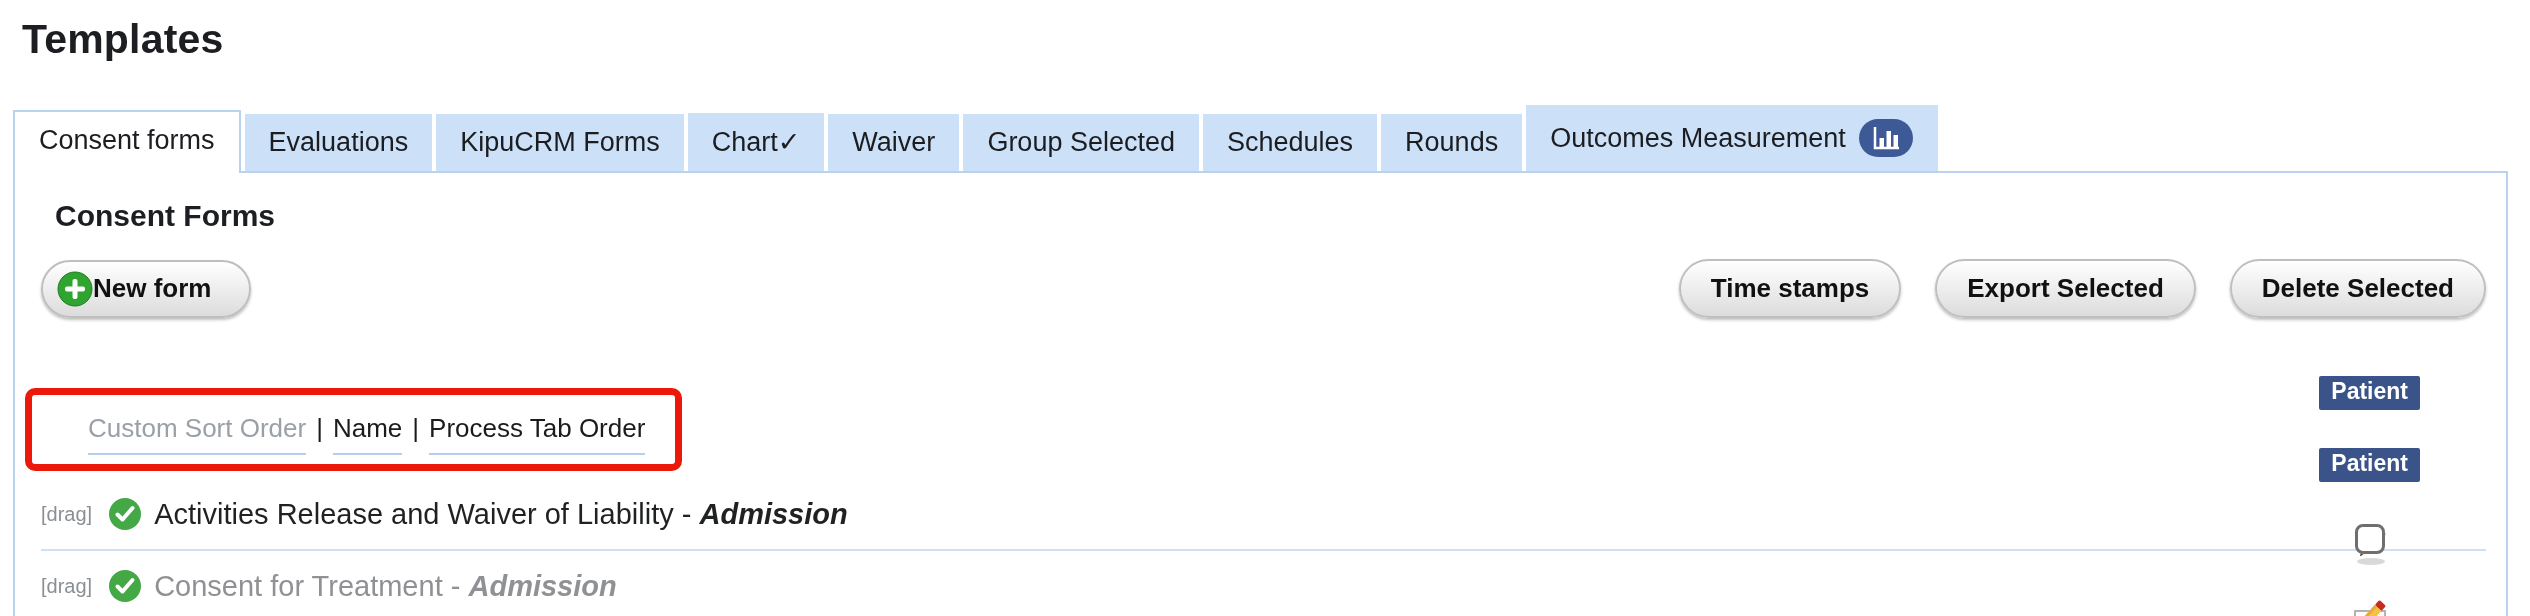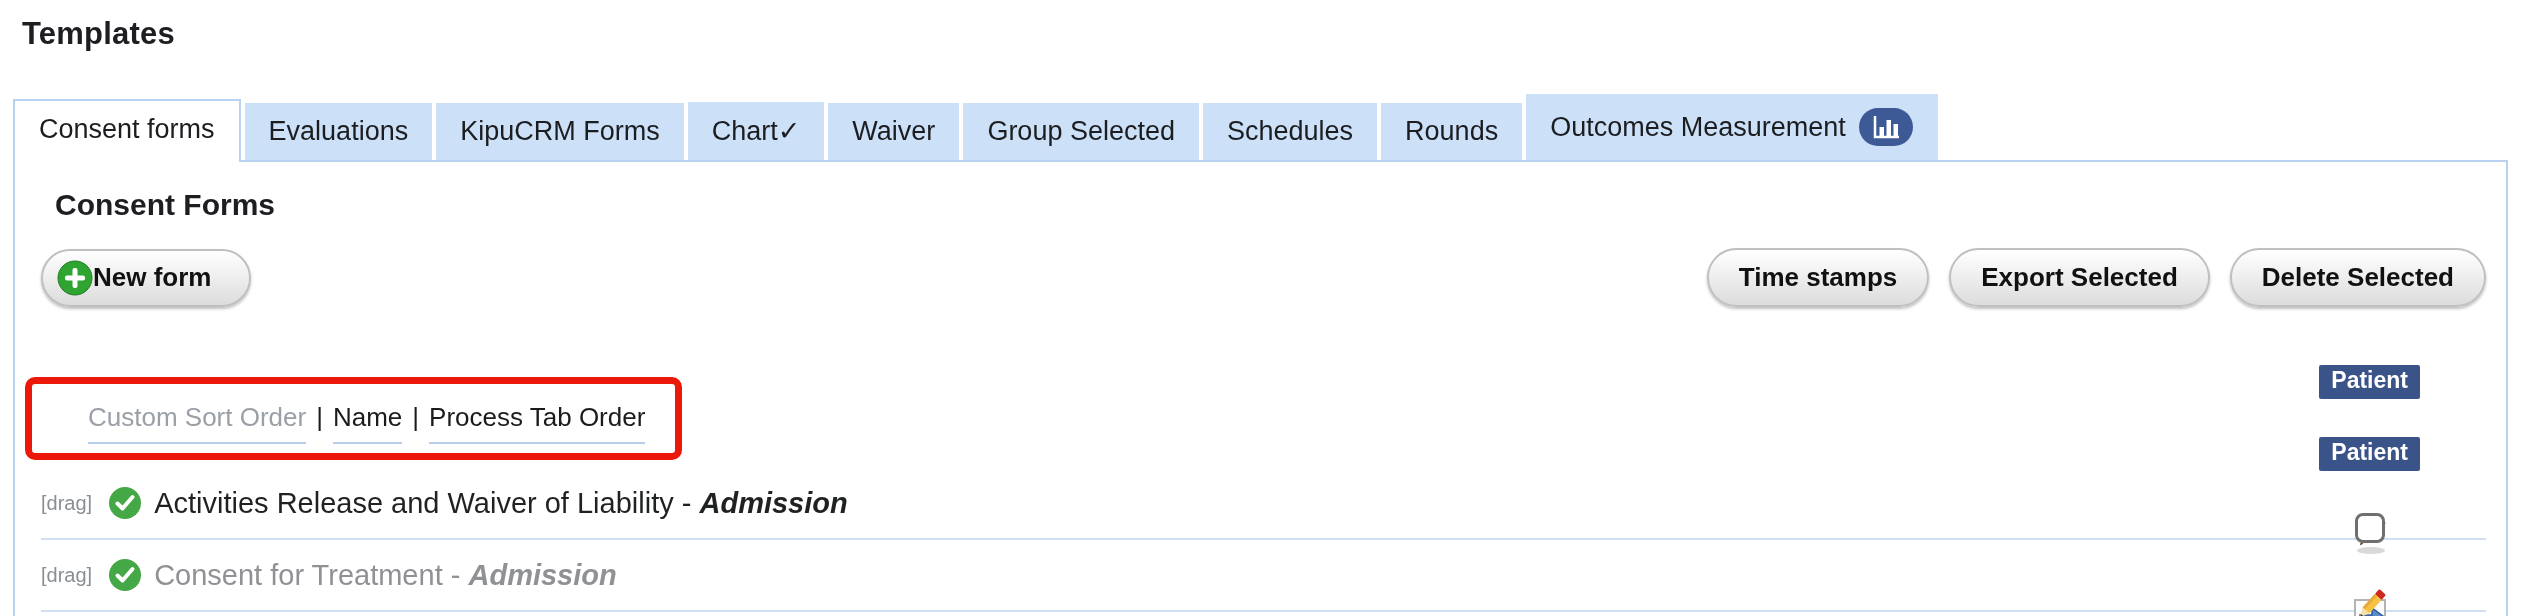--- a/index.html
+++ b/index.html
@@ -8,21 +8,21 @@
     --green-check:#43a845; --new-form-green:#2fa430; --link-underline:#b6cdeb;
     --muted:#8f9194; --drag:#8a8f94; --text:#1c1e21;
   }
   *{box-sizing:border-box;}
   html,body{margin:0;padding:0;}
   body{
     width:2530px;height:616px;overflow:hidden;background:#fff;
     font-family:"Liberation Sans",sans-serif;color:var(--text);
   }
   .page-title{
-    font-size:31px;font-weight:bold;margin:16px 0 0 22px;letter-spacing:.2px;
+    font-size:41px;font-weight:bold;margin:16px 0 0 22px;letter-spacing:.2px;
   }
   
   .tabs{
     display:flex;align-items:flex-end;gap:4px;margin:42px 20px 0 13px;
     position:relative;z-index:1;
   }
   .tab{
     background:var(--tab-bg);font-size:27px;color:#1b1d20;
     padding:13px 24px 13px;white-space:nowrap;cursor:pointer;
     display:flex;align-items:center;gap:12px;
@@ -41,21 +41,21 @@
   .panel-heading{font-size:30px;font-weight:bold;margin:0 0 0 14px;}
   
   .toolbar{display:flex;justify-content:space-between;align-items:center;margin-top:26px;}
   .pill{
     background:linear-gradient(#ffffff,#dcdcdc);border:2px solid #bfbfbf;
     border-radius:32px;box-shadow:0 2px 3px rgba(0,0,0,.25), inset 0 1px 0 #fff;
     font-weight:bold;font-size:26px;color:#111;padding:12px 30px;cursor:pointer;
     font-family:"Liberation Sans",sans-serif;white-space:nowrap;
   }
   .new-form{display:flex;align-items:center;gap:0;padding:9px 38px 9px 14px;}
-  .toolbar-right{display:flex;gap:20px;}
+  .toolbar-right{display:flex;gap:34px;}
   
   .annotation-box{
     display:inline-block;margin:70px 0 0 -16px;
     border:7px solid var(--annotation-red);border-radius:10px;
     padding:18px 30px 9px 56px;background:transparent;
   }
   .sort-item{
     display:inline-block;font-size:26px;border-bottom:2px solid var(--link-underline);
     padding-bottom:9px;cursor:pointer;text-decoration:none;
   }

